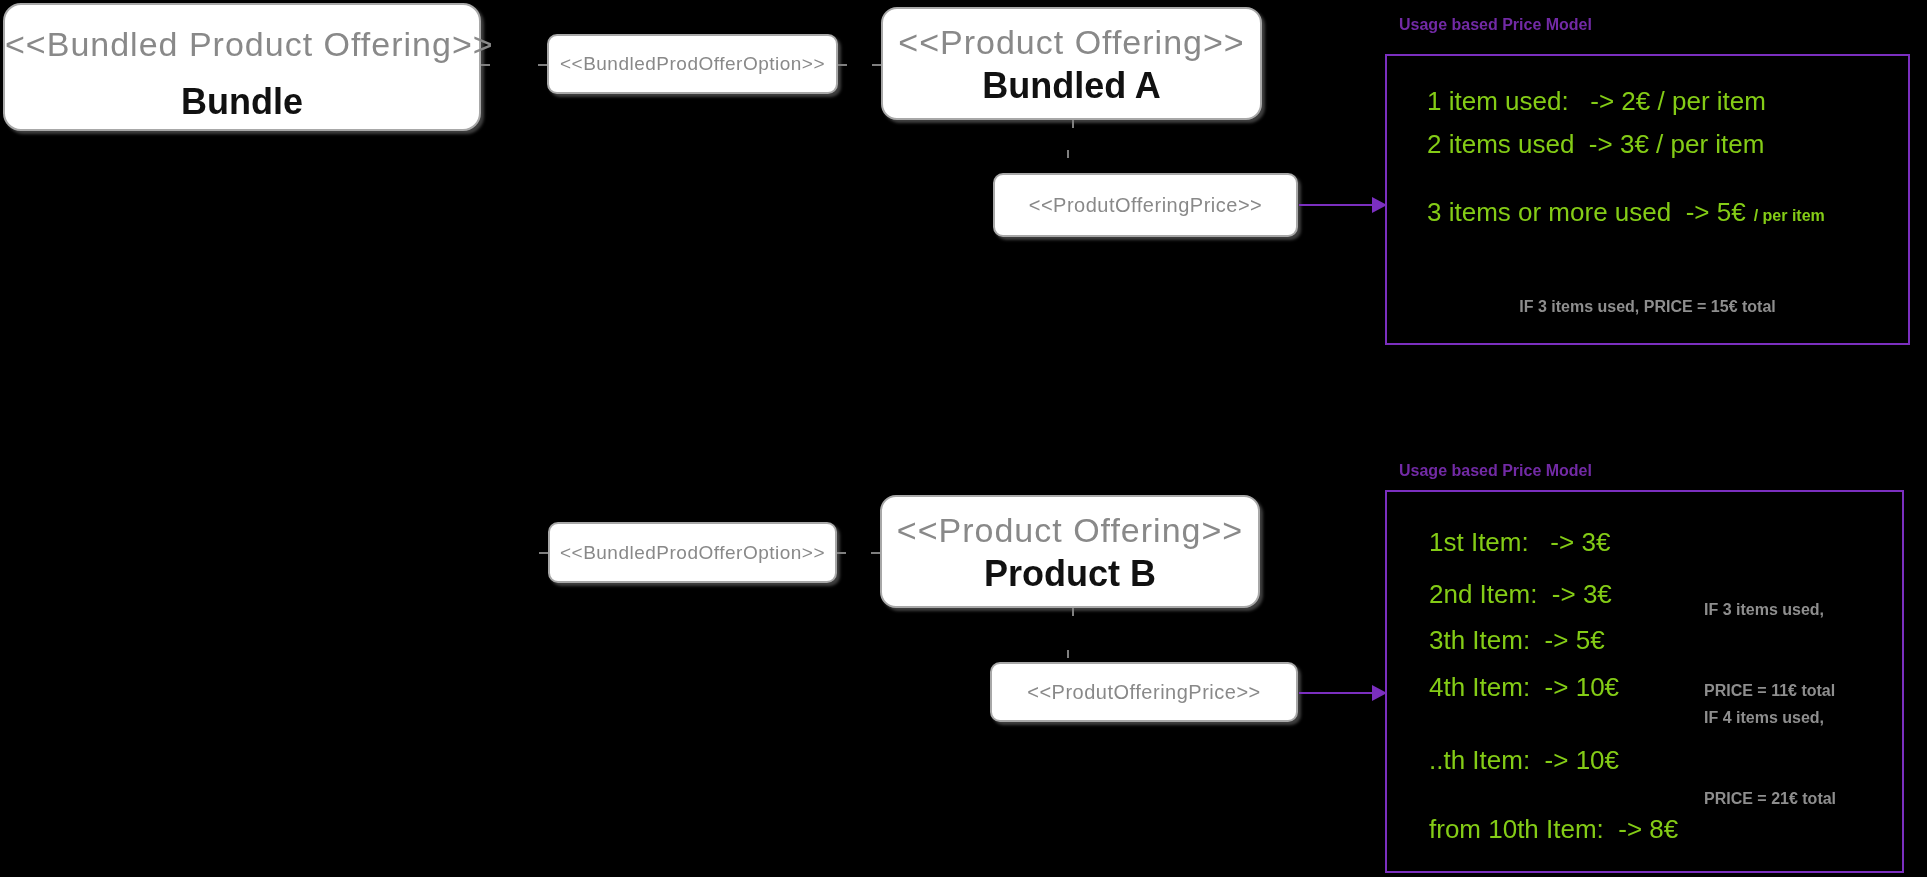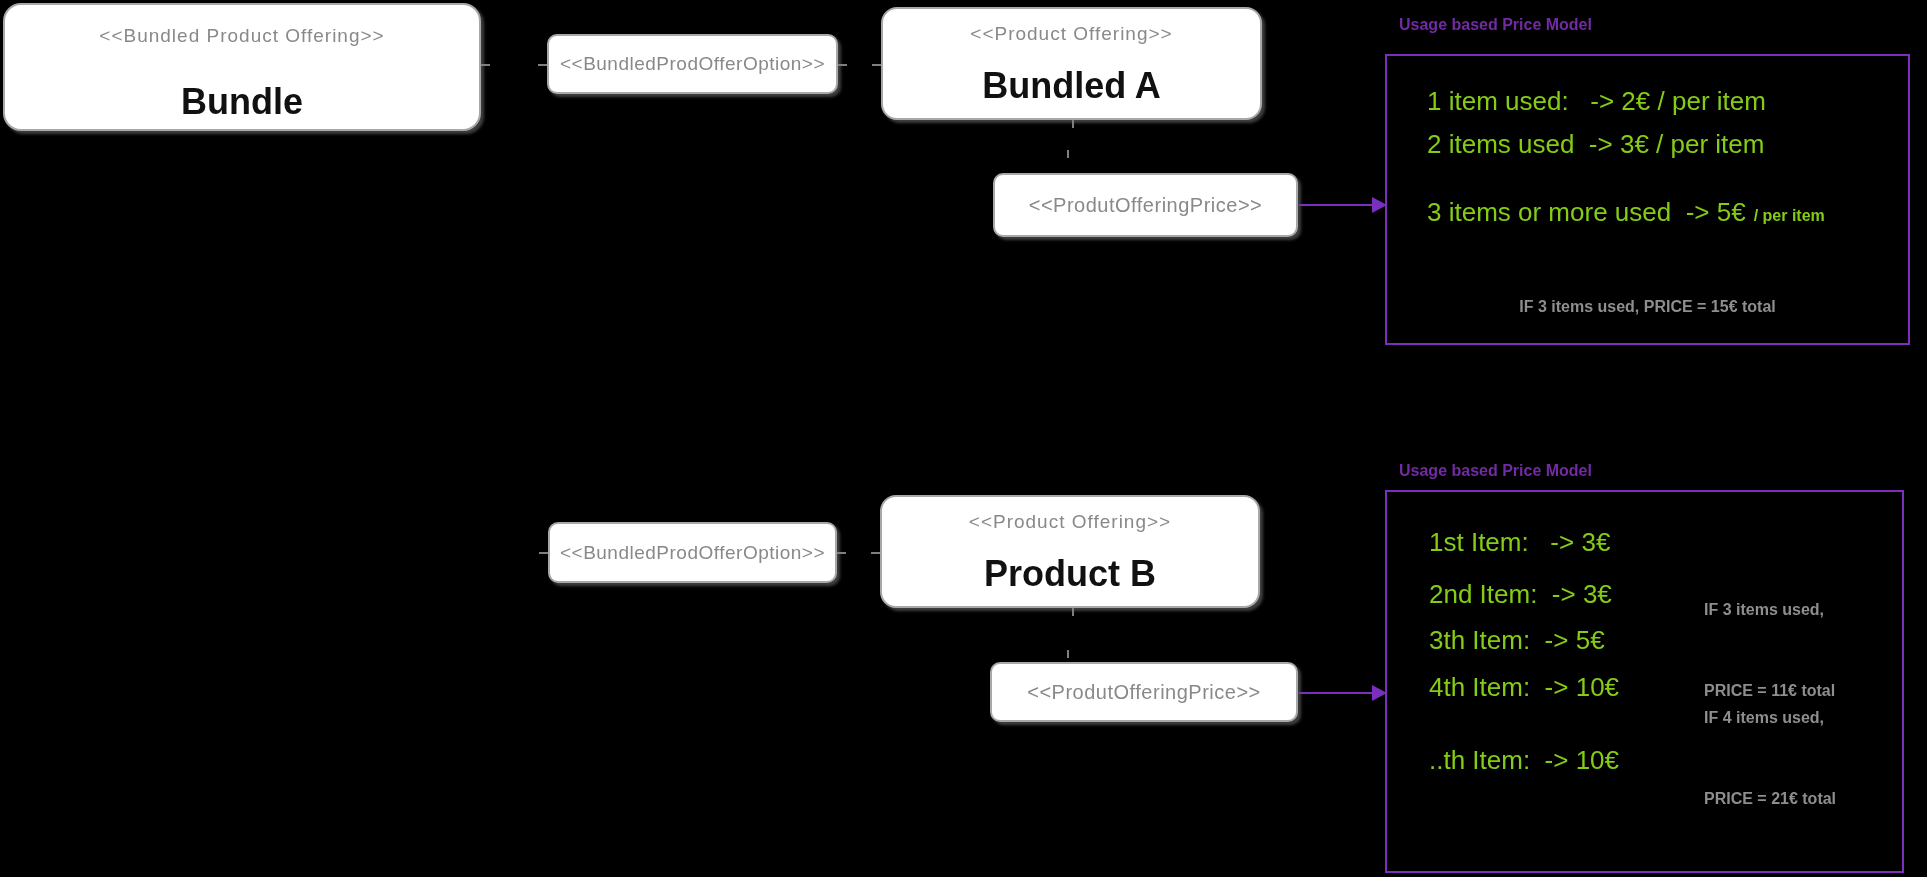--- a/index.html
+++ b/index.html
@@ -9,21 +9,21 @@
   }
   .box{
     position:absolute;background:#fff;border:2px solid #a8a8a8;
     box-shadow:3px 3px 3px rgba(140,140,140,.45);
     box-sizing:border-box;
   }
   .node-big{border-radius:18px;}
   .node-small{border-radius:10px;display:flex;align-items:center;justify-content:center;}
   .stereotype{
     position:absolute;left:0;width:100%;text-align:center;
-    color:#898989;font-size:19px;letter-spacing:1px;white-space:pre;
+    color:#898989;font-size:34px;letter-spacing:1px;white-space:pre;
   }
   .stereotype-small{color:#898989;font-size:19px;letter-spacing:0.5px;white-space:pre;}
   .bold-name{
     position:absolute;left:0;width:100%;text-align:center;
     color:#111;font-size:36px;font-weight:bold;white-space:pre;
   }
   .pm-title{
     position:absolute;color:#722aa5;font-size:16px;font-weight:bold;white-space:pre;
   }
   .pm-box{
@@ -93,20 +93,21 @@
   <div class="arrow-line" style="left:1299px;top:692px;width:76px;"></div>
   <div class="arrow-head" style="left:1372px;top:685px;"></div>
 
   <div class="pm-title" style="left:1399px;top:462px;">Usage based Price Model</div>
   <div class="pm-box" style="left:1385px;top:490px;width:519px;height:383px;">
     <div class="pm-line" style="left:42px;top:33px;">1st Item:   -&gt; 3€</div>
     <div class="pm-line" style="left:42px;top:85px;">2nd Item:  -&gt; 3€</div>
     <div class="pm-line" style="left:42px;top:131px;">3th Item:  -&gt; 5€</div>
     <div class="pm-line" style="left:42px;top:178px;text-align:center;">4th Item:  -&gt; 10€</div>
     <div class="pm-line" style="left:42px;top:251px;">..th Item:  -&gt; 10€</div>
+    <div class="pm-line" style="left:42px;top:320px;">from 10th Item:  -&gt; 8€</div>
     <div class="pm-note" style="left:317px;top:50px;">
       <div>IF 3 items used,</div>
       <div>PRICE = 11€ total</div>
     </div>
     <div class="pm-note" style="left:317px;top:158px;">
       <div>IF 4 items used,</div>
       <div>PRICE = 21€ total</div>
     </div>
   </div>
 

